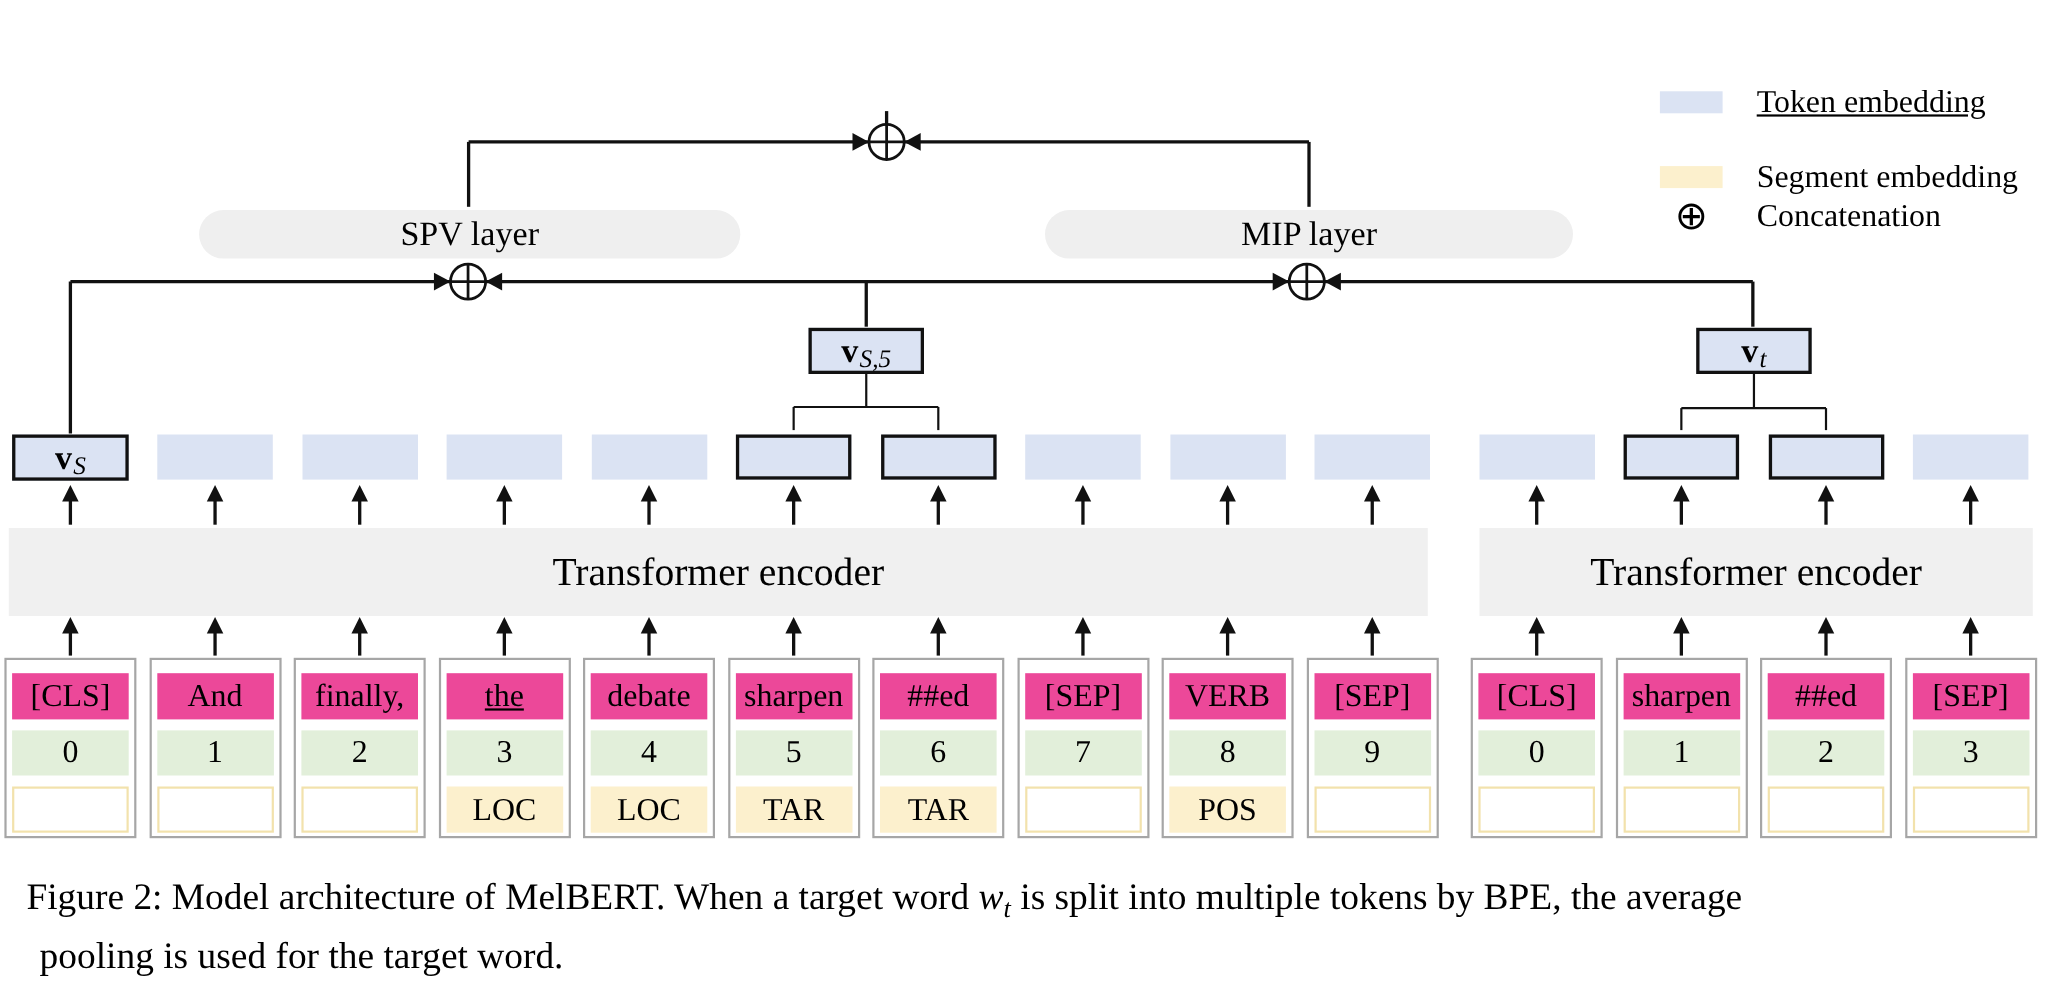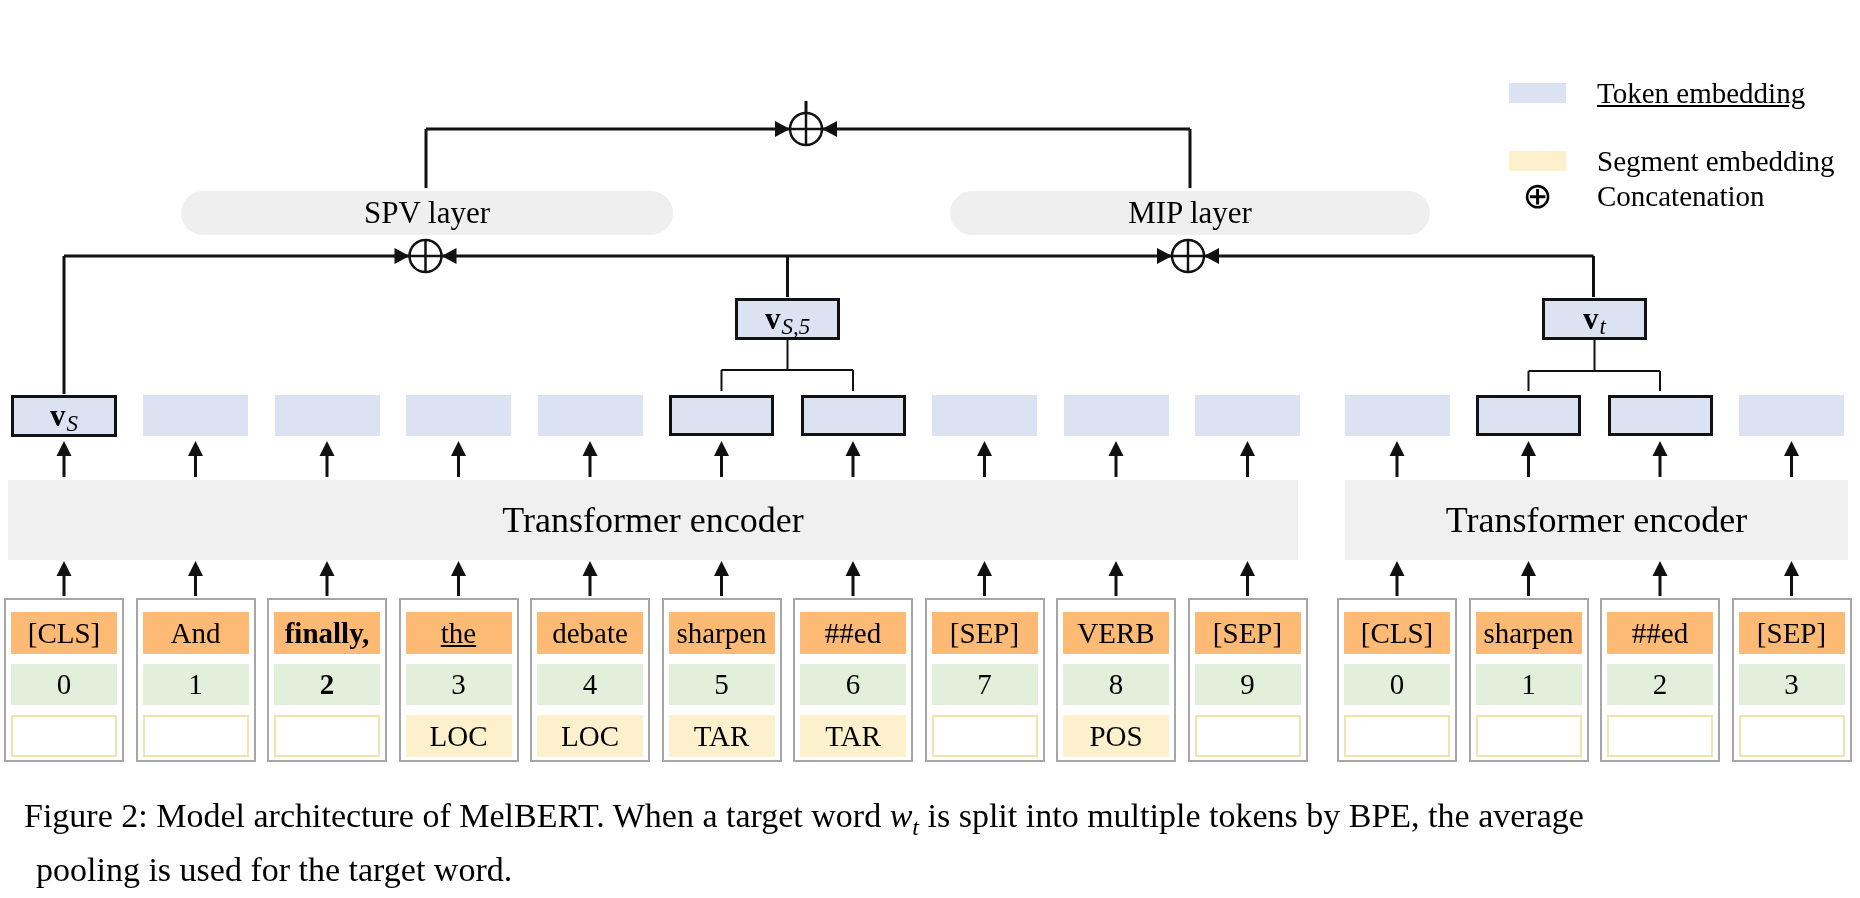--- a/index.html
+++ b/index.html
@@ -18,21 +18,21 @@
         display:flex;align-items:center;justify-content:center;}
   .vbase{font-weight:700;font-size:31px;}
   .vsub{font-style:italic;font-size:23px;display:inline-block;transform:translateY(8px);margin-left:1px;}
 
   .emb{position:absolute;background:#dbe3f3;}
   .emb.hl{border:3px solid #111;box-sizing:border-box;}
 
   .tokcol{position:absolute;background:#fff;border:2px solid #a6a6a6;box-sizing:border-box;}
   .cell{position:absolute;left:5px;width:106px;display:flex;align-items:center;
         justify-content:center;font-size:29px;}
-  .cell.token{background:#fdba74;}
+  .cell.token{background:#ec4899;}
   .cell.pos{background:#e2efda;}
   .cell.seg{background:#fcf0cd;}
   .cell.seg.empty{background:#fff;border:2px solid #f2e2ac;box-sizing:border-box;}
 
   .lrow{position:absolute;left:1509px;display:flex;align-items:center;gap:31px;height:30px;}
   .swatch{width:57px;height:20px;flex:0 0 auto;}
   .llabel{font-size:29px;white-space:nowrap;}
   .oplus{width:57px;flex:0 0 auto;text-align:center;font-size:36px;line-height:30px;}
 
   .cap-line{position:absolute;left:24px;font-size:34px;white-space:nowrap;}
@@ -186,21 +186,21 @@
     <div class="tokcol" style="left: 4px; top: 598px; width: 120px; height: 164px;">
       <div class="cell token" style="top: 12px; height: 42px;">[CLS]</div>
       <div class="cell pos" style="top: 64px; height: 41px;">0</div>
       <div class="cell seg empty" style="top: 115px; height: 42px;"></div>
     </div>
     <div class="tokcol" style="left: 135.5px; top: 598px; width: 120px; height: 164px;">
       <div class="cell token" style="top: 12px; height: 42px;">And</div>
       <div class="cell pos" style="top: 64px; height: 41px;">1</div>
       <div class="cell seg empty" style="top: 115px; height: 42px;"></div>
     </div>
-    <div class="tokcol" style="left: 267px; top: 598px; width: 120px; height: 164px; font-weight: bold;">
+    <div class="tokcol" style="left: 267px; top: 598px; width: 120px; height: 164px;">
       <div class="cell token" style="top: 12px; height: 42px;">finally,</div>
       <div class="cell pos" style="top: 64px; height: 41px;">2</div>
       <div class="cell seg empty" style="top: 115px; height: 42px;"></div>
     </div>
     <div class="tokcol" style="left: 398.5px; top: 598px; width: 120px; height: 164px;">
       <div class="cell token" style="top: 12px; height: 42px; text-decoration: underline;">the</div>
       <div class="cell pos" style="top: 64px; height: 41px;">3</div>
       <div class="cell seg" style="top: 115px; height: 42px;">LOC</div>
     </div>
     <div class="tokcol" style="left: 530px; top: 598px; width: 120px; height: 164px;">

